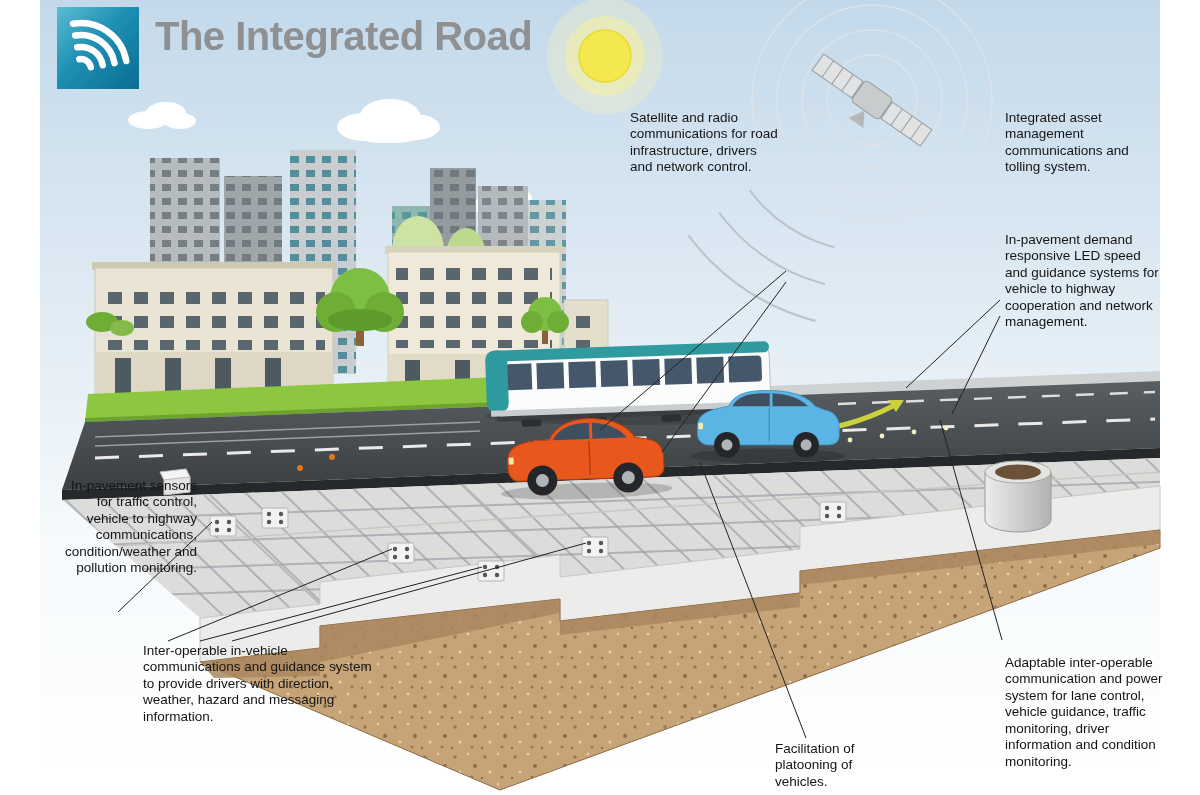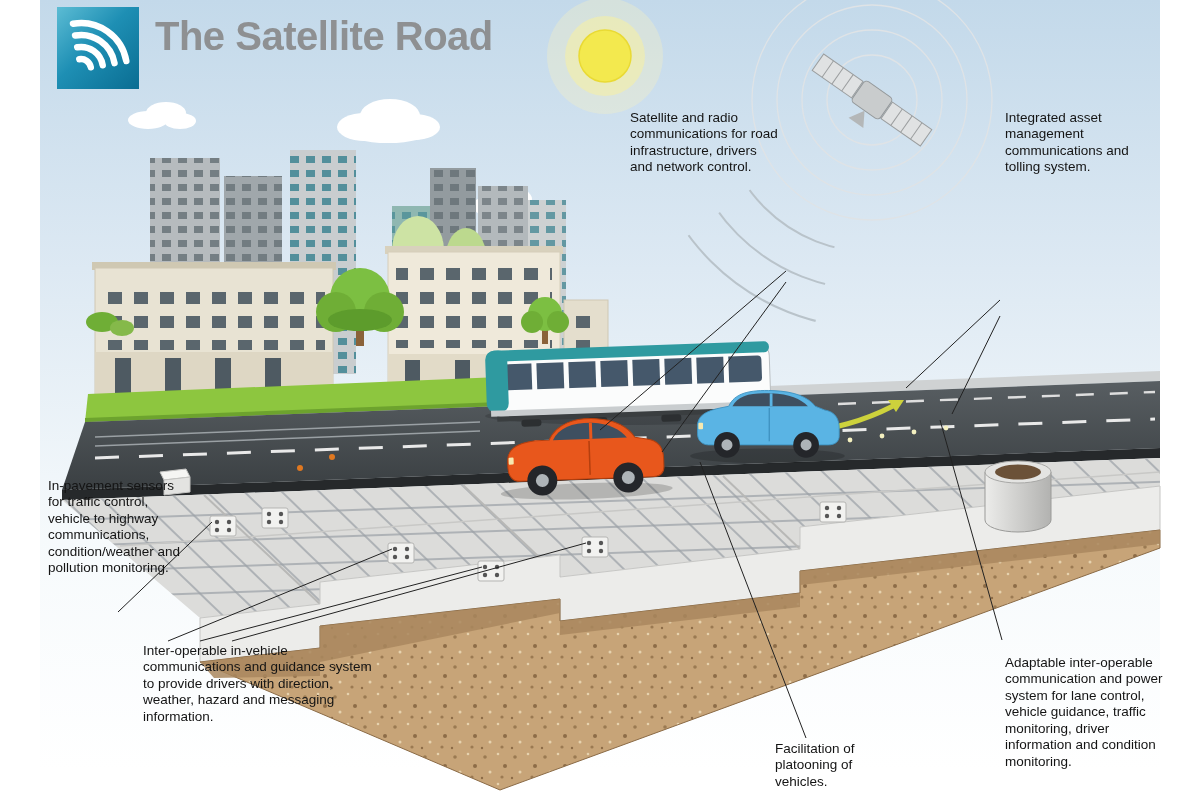--- a/index.html
+++ b/index.html
@@ -8,21 +8,21 @@
   .scene{position:absolute;left:0;top:0;width:1200px;height:795px;}
   .logo{position:absolute;left:57px;top:7px;width:82px;height:82px;
         background:linear-gradient(135deg,#5cbcd4 0%,#1e8fb4 45%,#0a6d92 100%);}
   .title{position:absolute;left:155px;top:14px;margin:0;font-size:40px;font-weight:bold;
          color:#8e9092;letter-spacing:-0.5px;}
   .ann{position:absolute;font-size:13.5px;line-height:1.22;color:#141414;}
   .a-satellite{left:630px;top:110px;width:152px;}
   .a-asset{left:1005px;top:110px;width:155px;}
   .a-between{left:790px;top:262px;width:168px;}
   .a-led{left:1005px;top:232px;width:155px;}
-  .a-pavement{left:48px;top:478px;width:134px;}
+  .a-pavement{left:63px;top:478px;width:134px;text-align:right;}
   .a-invehiclecomms{left:143px;top:643px;width:238px;}
   .a-invehiclesensors{left:145px;top:741px;width:248px;}
   .a-platooning{left:775px;top:741px;width:132px;}
   .a-adaptable{left:1005px;top:627px;width:158px;margin-top:28px;}
 </style>
 </head>
 <body>
 
 <div class="stage">
 
@@ -350,22 +350,23 @@
     <svg width="82" height="82" viewBox="0 0 82 82">
       <g fill="none" stroke="#ffffff" stroke-width="6.5" stroke-linecap="round">
         <path d="M22.3 52.2 A10 10 0 0 1 33.8 60.3"></path>
         <path d="M20.2 40.3 A22 22 0 0 1 45.7 58.2"></path>
         <path d="M18.1 28.5 A34 34 0 0 1 57.5 56.1"></path>
         <path d="M16.0 16.7 A46 46 0 0 1 69.3 54.0"></path>
       </g>
     </svg>
   </div>
 
-  <h1 class="title">The Satellite Road</h1>
+  <h1 class="title">The Integrated Road</h1>
 
   <div class="ann a-asset">Integrated asset management communications and tolling system.</div>
   <div class="ann a-satellite">Satellite and radio communications for road infrastructure, drivers and network control.</div>
+  <div class="ann a-led">In-pavement demand responsive LED speed and guidance systems for vehicle to highway cooperation and network management.</div>
   <div class="ann a-pavement">In-pavement sensors for traffic control, vehicle to highway communications, condition/weather and pollution monitoring.</div>
   <div class="ann a-invehiclecomms">Inter-operable in-vehicle communications and guidance system to provide drivers with direction, weather, hazard and messaging information.</div>
   <div class="ann a-platooning">Facilitation of platooning of vehicles.</div>
   <div class="ann a-adaptable">Adaptable inter-operable communication and power system for lane control, vehicle guidance, traffic monitoring, driver information and condition monitoring.</div>
 
 </div>
 
 </body></html>

